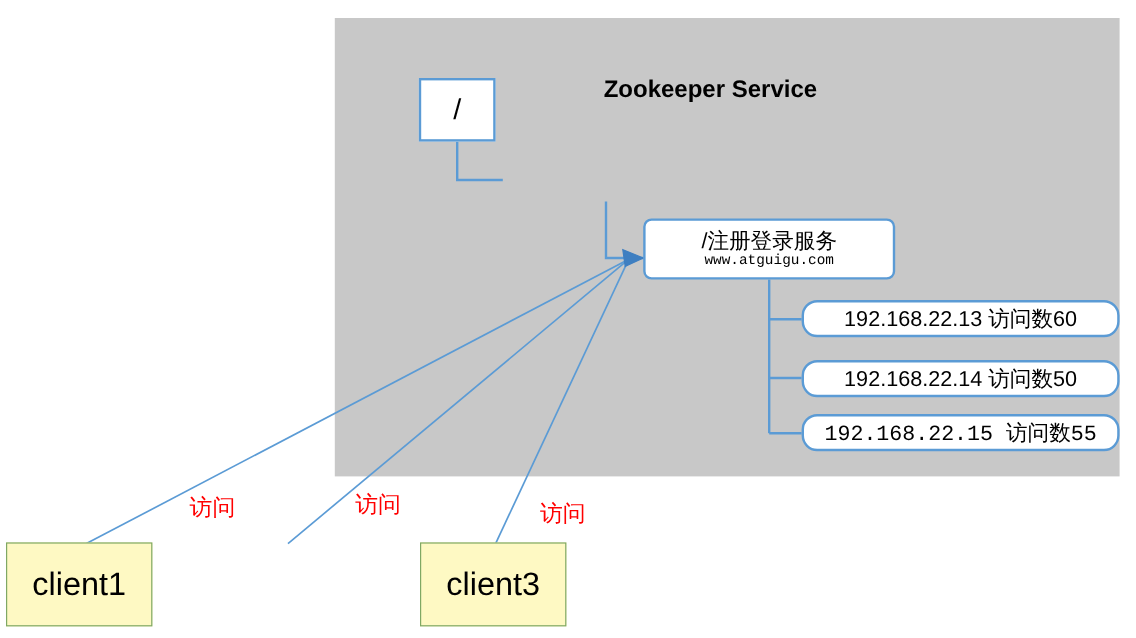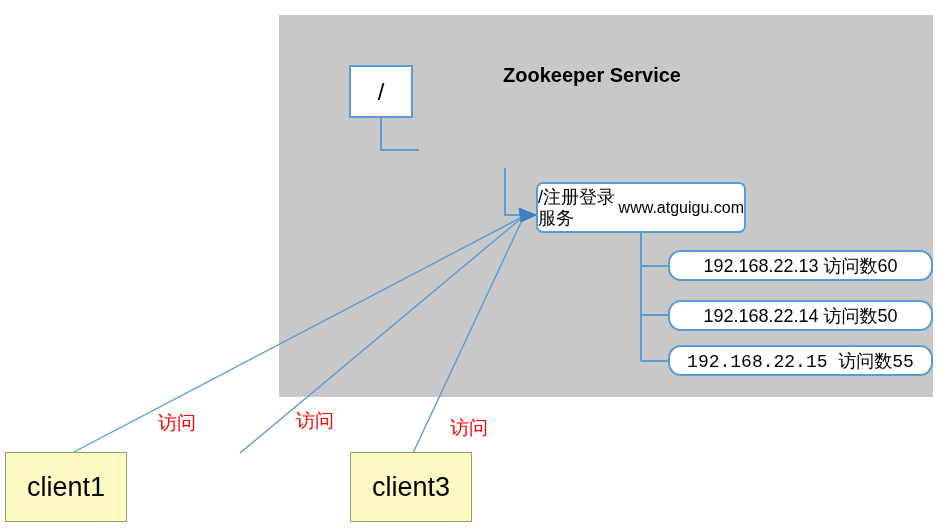--- a/index.html
+++ b/index.html
@@ -70,25 +70,25 @@
     font-size: 21px;
     border-radius: 7px;
   }
   .node-register {
     left: 536px;
     top: 182px;
     width: 210px;
     height: 51px;
     font-size: 18px;
     border-radius: 7px;
-    flex-direction: row;
+    flex-direction: column;
     line-height: 1.12;
   }
   .node-register .line1 { font-size: 18px; }
-  .node-register .line2 { font-size: 16px; }
+  .node-register .line2 { font-size: 12px; font-family: Liberation Mono, monospace; }
   .ip-box {
     left: 668px;
     width: 265px;
     height: 31px;
     font-size: 18px;
     border-radius: 13px;
     border: 2px solid #5b9bd5;
   }
   .ip-0 { top: 250px; }
   .ip-1 { top: 300px; }

